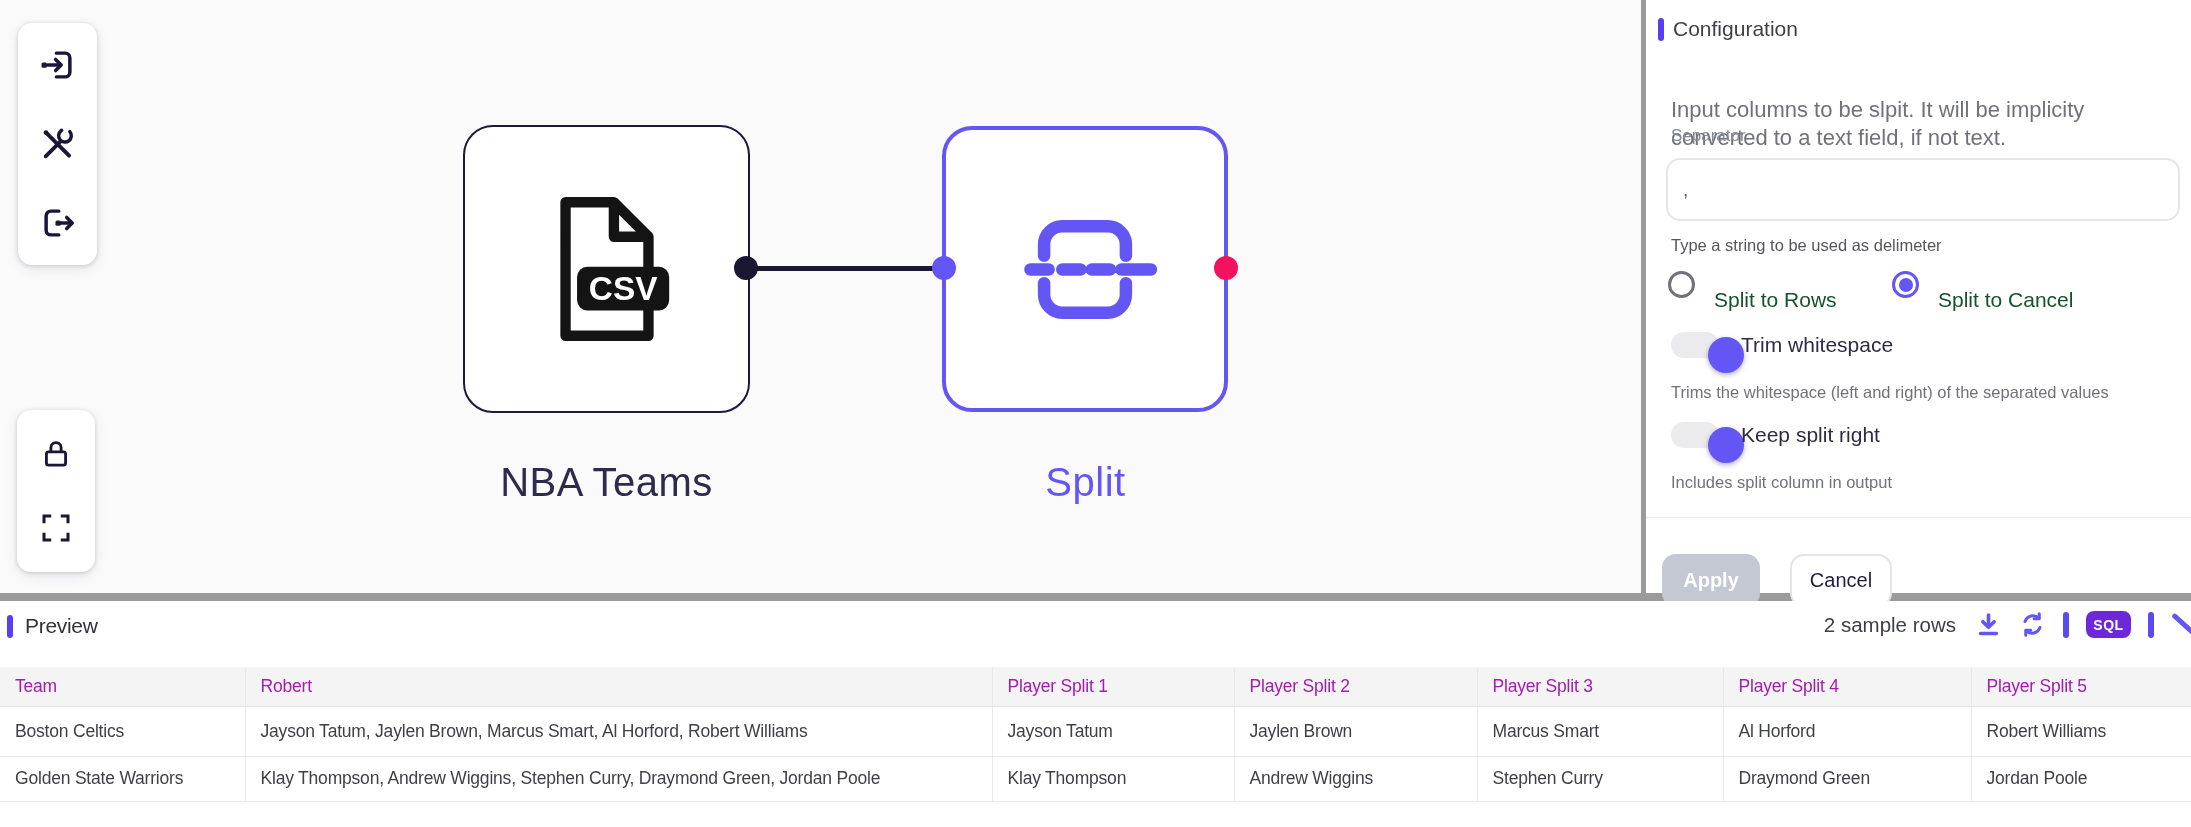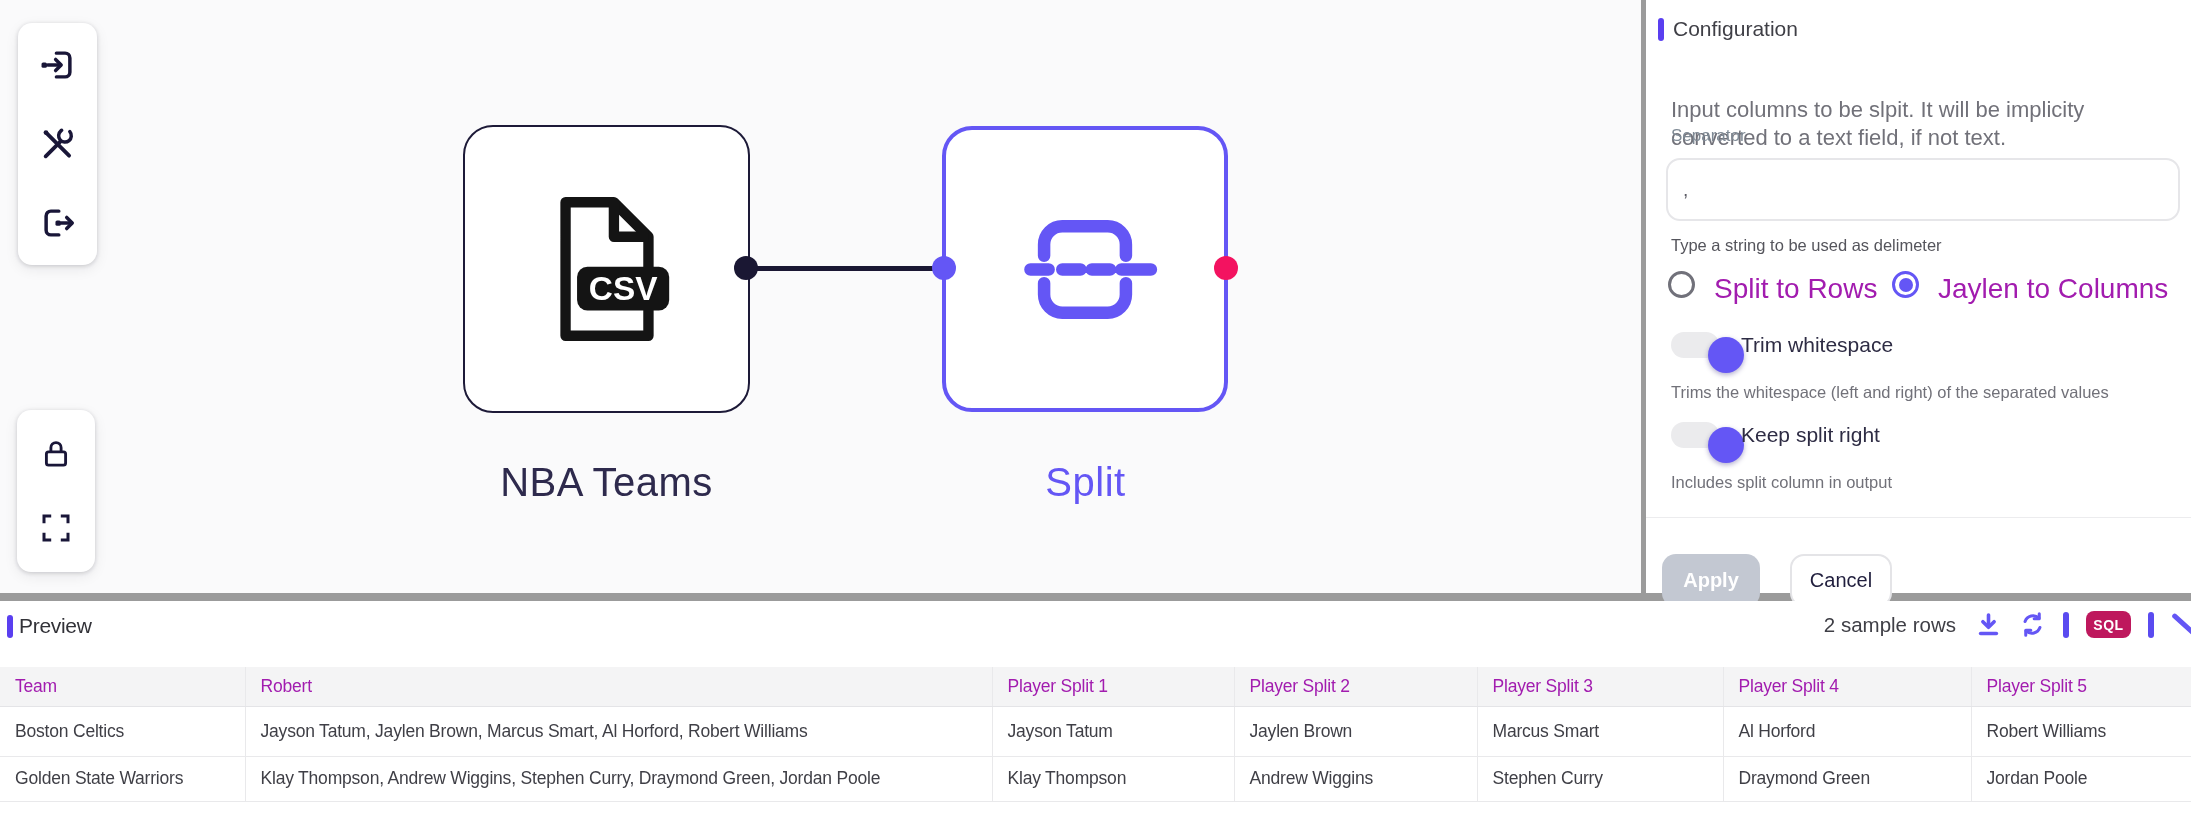--- a/index.html
+++ b/index.html
@@ -42,43 +42,43 @@
   .sep-input { position: absolute; left: 20px; top: 158px; width: 514px; height: 63px; border: 2px solid #e6e6e9; border-radius: 14px;
     font-family: "Liberation Sans", sans-serif; font-size: 19px; color: #5a5a63; padding-left: 15px; background: #fff; outline: none; }
   .helper { position: absolute; left: 25px; font-size: 16.5px; color: #55555c; }
   .helper.gray { color: #717179; }
 
   .radio-row { position: absolute; left: 0; top: 270px; width: 545px; height: 30px; }
   .radio { position: absolute; width: 27px; height: 27px; border-radius: 50%; background: #fff; }
   .radio.off { border: 3px solid #71717a; left: 22px; top: 1px; }
   .radio.on  { border: 3px solid #6456f5; left: 246px; top: 1px; }
   .radio.on::after { content: ""; position: absolute; left: 3.5px; top: 3.5px; width: 14px; height: 14px; border-radius: 50%; background: #6456f5; }
-  .radio-label { position: absolute; top: 4px; font-size: 28px; line-height: 30px; color: #a21caf; }
+  .radio-label { position: absolute; top: 15px; font-size: 21px; line-height: 30px; color: #14532d; }
   .radio-label.r1 { left: 68px; }
   .radio-label.r2 { left: 292px; }
 
   .toggle-row { position: absolute; left: 0; width: 545px; height: 46px; }
   .toggle-track { position: absolute; left: 25px; top: 10px; width: 48px; height: 26px; border-radius: 13px; background: #ebebed; }
   .toggle-thumb { position: absolute; left: 37px; top: 5px; width: 36px; height: 36px; border-radius: 50%; background: #6456f5; box-shadow: 0 2px 5px rgba(40,30,120,.35); }
   .toggle-label { position: absolute; left: 95px; top: 8px; font-size: 21px; line-height: 30px; color: #2e2c44; }
 
   .cfg-divider { position: absolute; left: 0; top: 517px; width: 545px; height: 1px; background: #ececee; }
   .btn { position: absolute; top: 522px; height: 53px; border-radius: 14px; font-family: "Liberation Sans", sans-serif; font-size: 20px; display: flex; align-items: center; justify-content: center; cursor: pointer; margin-top: 32px; }
   .btn.apply { left: 16px; width: 98px; background: #c3c8d2; color: #fff; font-weight: bold; border: none; }
   .btn.cancel { left: 144px; width: 102px; background: #fff; color: #201e3d; border: 2px solid #e4e4e7; font-weight: 500; }
 
   
   .preview { position: absolute; left: 0; top: 601px; width: 2191px; height: 226px; background: #fff; }
   .pv-title-row { position: absolute; left: 7px; top: 13px; display: flex; align-items: center; }
-  .pv-title { margin-left: 6px; font-size: 21px; color: #323238; letter-spacing: -0.3px; }
+  .pv-title { margin-left: 12px; font-size: 21px; color: #323238; letter-spacing: -0.3px; }
   .pv-tools { position: absolute; right: -8px; top: 10px; display: flex; align-items: center; gap: 17px; }
   .pv-count { font-size: 20.5px; color: #3f3f46; margin-right: 2px; }
   .pv-icon { width: 27px; height: 27px; color: #6456f5; display: flex; align-items: center; justify-content: center; cursor: pointer; }
   .pv-bar { width: 6px; height: 26px; border-radius: 3px; background: #5a4bf0; }
-  .sql-badge { min-width: 45px; height: 27px; border-radius: 8px; background: #be185d; color: #fff; font-size: 14px; font-weight: bold; display: flex; align-items: center; justify-content: center; letter-spacing: .5px; cursor: pointer; }
+  .sql-badge { min-width: 45px; height: 27px; border-radius: 8px; background: #6d28d9; color: #fff; font-size: 14px; font-weight: bold; display: flex; align-items: center; justify-content: center; letter-spacing: .5px; cursor: pointer; }
   .diag { width: 30px; height: 5px; border-radius: 3px; background: #6456f5; transform: rotate(42deg); margin-left: -2px; }
 
   table.grid { position: absolute; left: 0; top: 66px; width: 2191px; border-collapse: collapse; table-layout: fixed; }
   table.grid th, table.grid td { text-align: left; padding: 0 0 0 15px; font-weight: normal;
     border-right: 1px solid #e9e9eb; border-bottom: 1px solid #e9e9eb; white-space: nowrap; overflow: hidden; letter-spacing: -0.2px; }
   table.grid th { height: 39px; background: #f4f4f5; color: #a21caf; font-size: 17.5px; border-bottom: 1px solid #e4e4e7; }
   table.grid td { color: #3f3f46; font-size: 17.5px; }
   tr.row-1 td { height: 50px; }
   tr.row-2 td { height: 45px; }
 </style>
@@ -170,21 +170,21 @@
     <div class="cfg-desc">Input columns to be slpit. It will be implicity converted to a text field, if not text.</div>
 
     <div class="field-label">Separator</div>
     <input class="sep-input" value="," style="">
     <div class="helper" style="top:236px">Type a string to be used as delimeter</div>
 
     <div class="radio-row">
       <div class="radio off"></div>
       <div class="radio-label r1">Split to Rows</div>
       <div class="radio on"></div>
-      <div class="radio-label r2">Jaylen to Columns</div>
+      <div class="radio-label r2">Split to Cancel</div>
     </div>
 
     <div class="toggle-row" style="top:322px">
       <div class="toggle-track">
           <div class="toggle-thumb"></div>
         </div>
       <div class="toggle-label">Trim whitespace</div>
     </div>
     <div class="helper gray" style="top:383px">Trims the whitespace (left and right) of the separated values</div>
 

